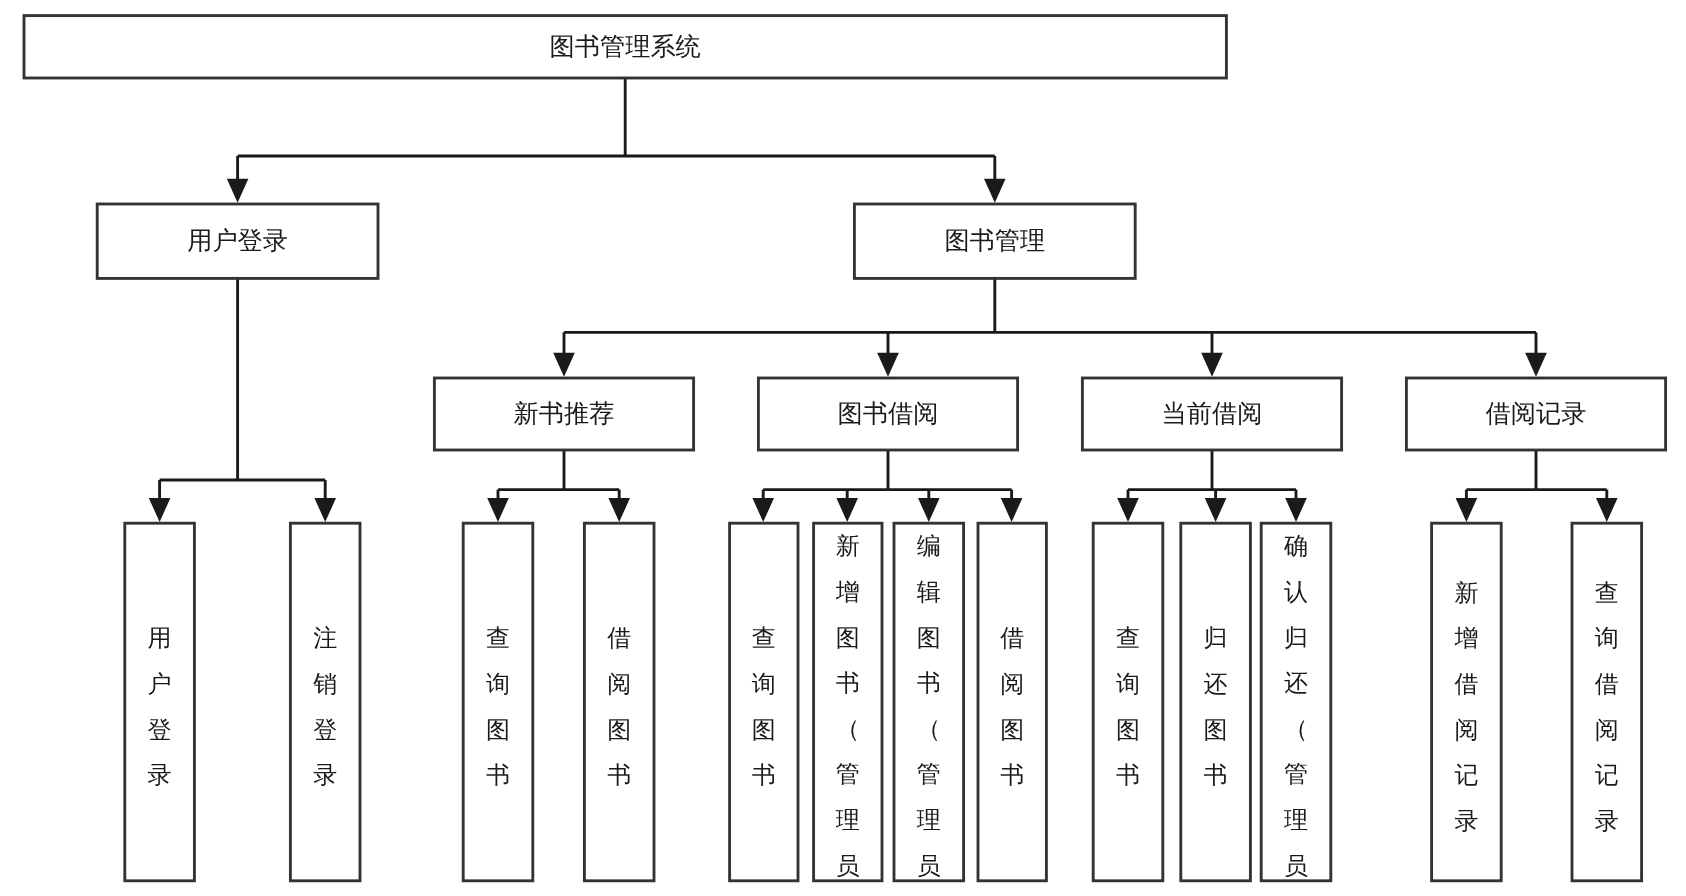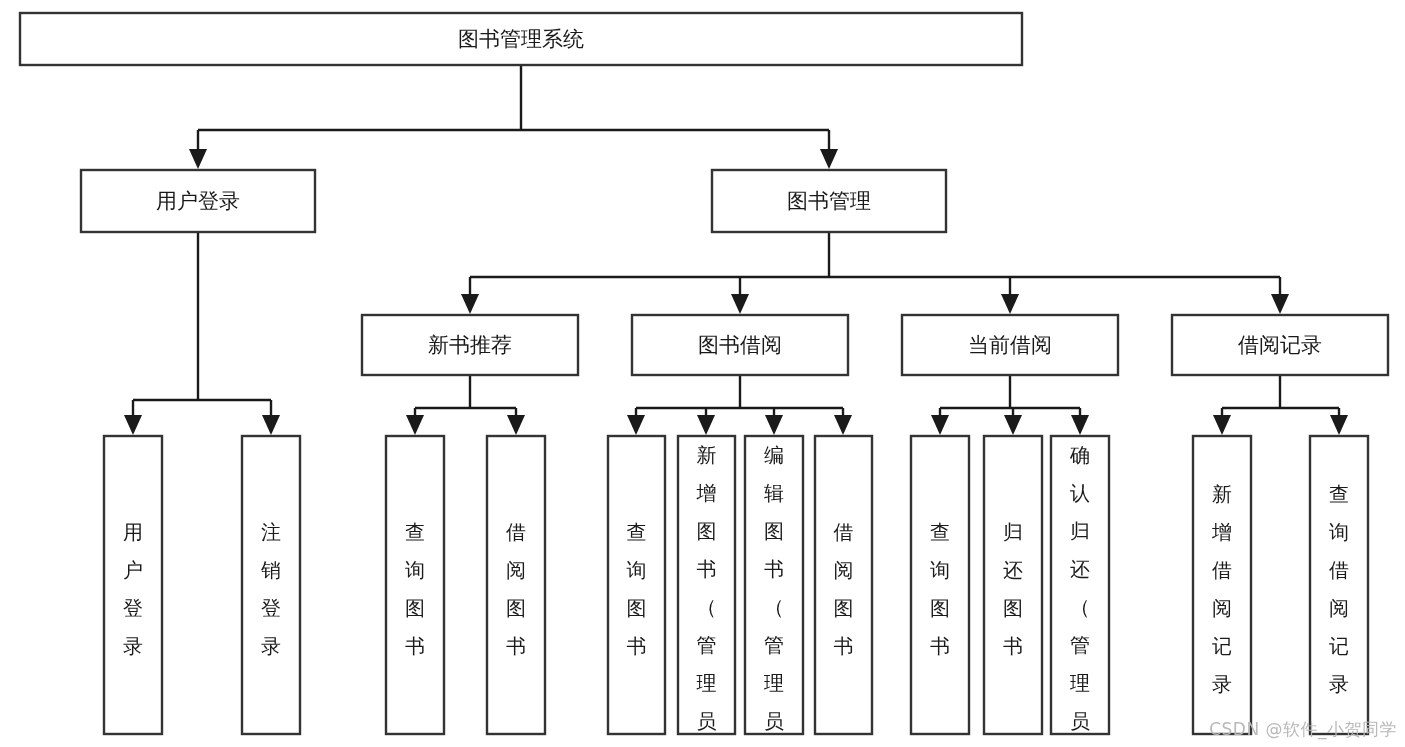--- a/index.html
+++ b/index.html
@@ -218,15 +218,14 @@
           <rect x="1193" y="436" width="58" height="298" class="node-box"></rect>
           <text x="1222" class="node-label-v"><tspan x="1222" y="500.64">新</tspan><tspan x="1222" y="538.64">增</tspan><tspan x="1222" y="576.64">借</tspan><tspan x="1222" y="614.64">阅</tspan><tspan x="1222" y="652.64">记</tspan><tspan x="1222" y="690.64">录</tspan></text>
         </g>
         <g>
           <rect x="1310" y="436" width="58" height="298" class="node-box"></rect>
           <text x="1339" class="node-label-v"><tspan x="1339" y="500.64">查</tspan><tspan x="1339" y="538.64">询</tspan><tspan x="1339" y="576.64">借</tspan><tspan x="1339" y="614.64">阅</tspan><tspan x="1339" y="652.64">记</tspan><tspan x="1339" y="690.64">录</tspan></text>
         </g>
       </g>
   </svg>
 
-  <div class="watermark">CSDN @软件_小贺同学</div>
 
 </div>
 
 </body></html>

